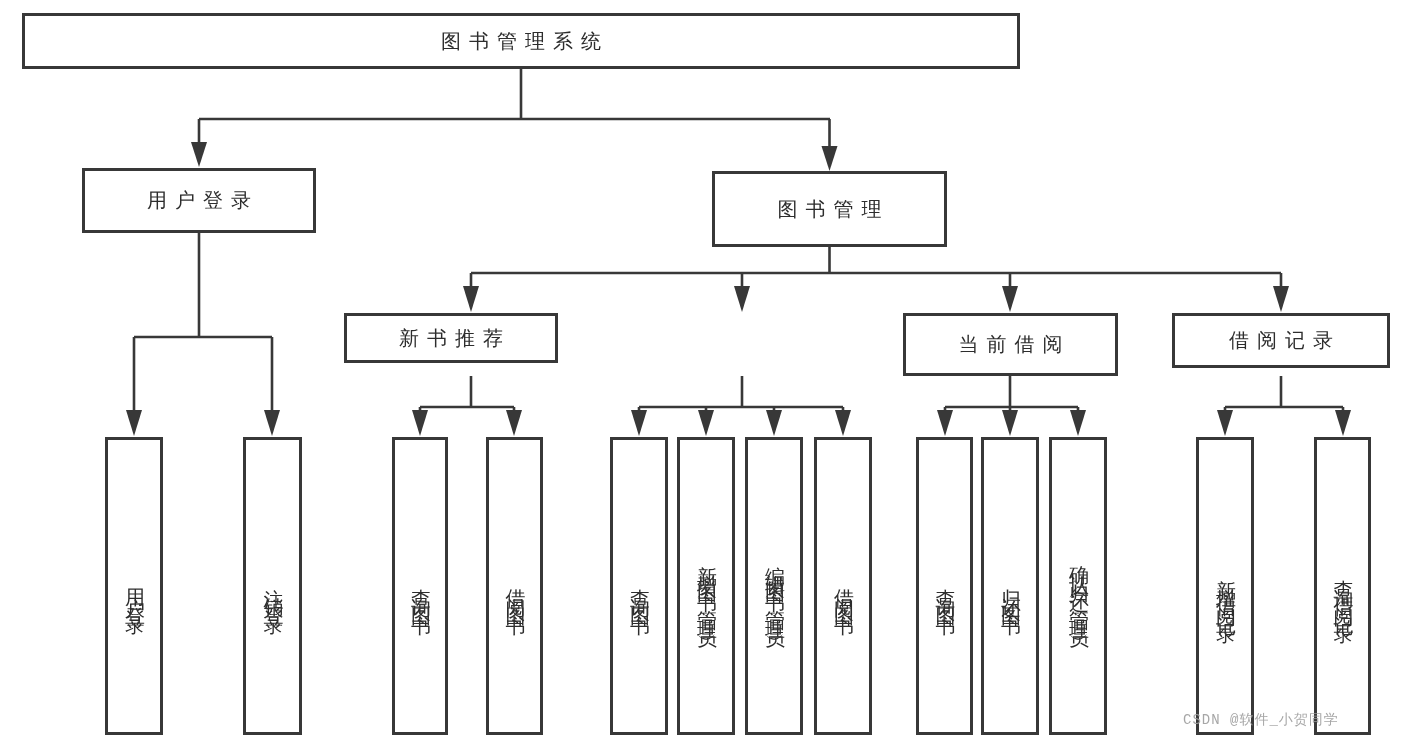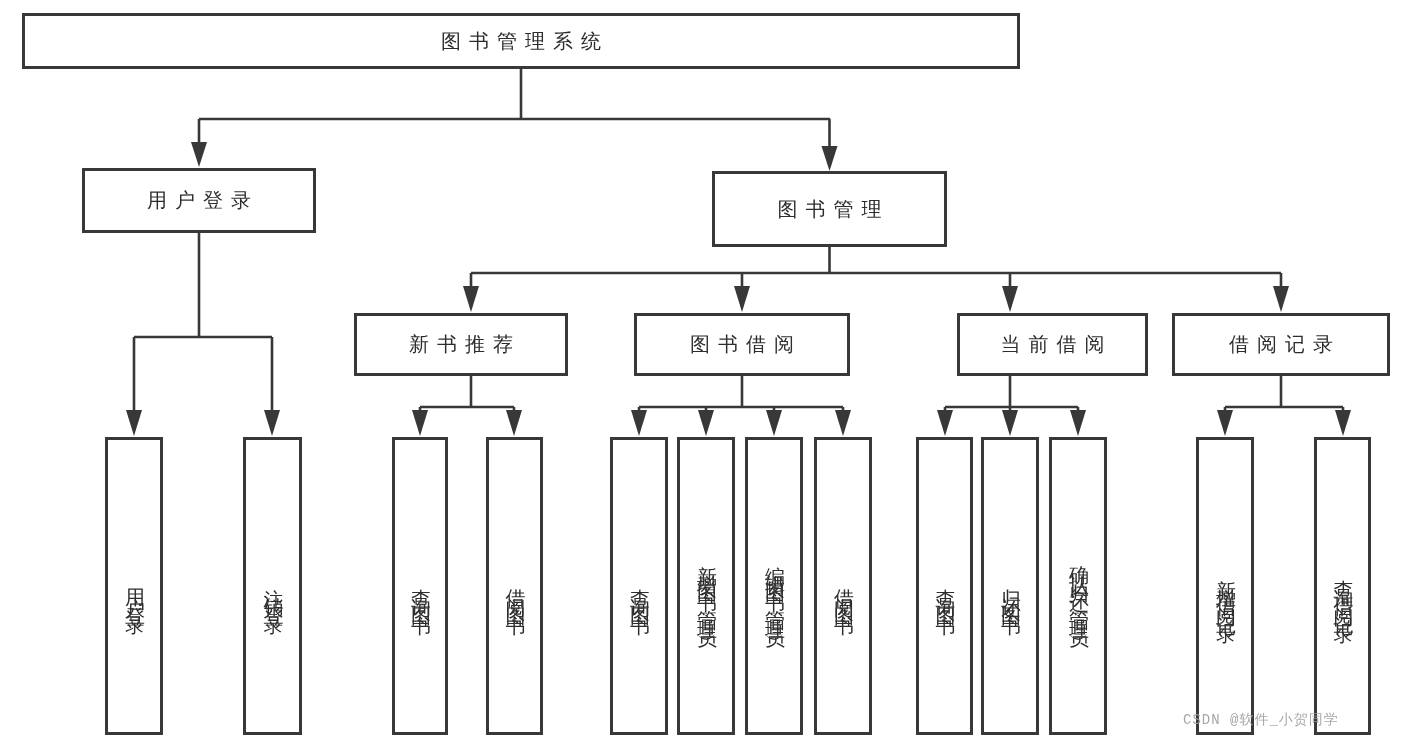--- a/index.html
+++ b/index.html
@@ -105,30 +105,27 @@
     <span class="lbl">图书管理系统</span>
   </div>
 
   <div class="node h" style="left:82px;top:168px;width:234px;height:65px">
     <span class="lbl">用户登录</span>
   </div>
   <div class="node h" style="left:712px;top:171px;width:235px;height:76px">
     <span class="lbl">图书管理</span>
   </div>
 
-  <div class="node h" style="left:354px;top:313px;width:214px;height:63px">
+  <div class="node h" style="left:344px;top:313px;width:214px;height:50px">
     <span class="lbl">新书推荐</span>
   </div>
-  <div class="node h" style="left:634px;top:313px;width:216px;height:63px">
-    <span class="lbl">图书借阅</span>
-  </div>
-  <div class="node h" style="left:957px;top:313px;width:191px;height:63px">
+  <div class="node h" style="left:903px;top:313px;width:215px;height:63px">
     <span class="lbl">当前借阅</span>
   </div>
-  <div class="node h" style="left:1172px;top:313px;width:218px;height:63px">
+  <div class="node h" style="left:1172px;top:313px;width:218px;height:55px">
     <span class="lbl">借阅记录</span>
   </div>
 
   <div class="node v" style="left:105px;top:437px;width:58px;height:298px">
     <span class="lbl">用户登录</span>
   </div>
   <div class="node v" style="left:243px;top:437px;width:59px;height:298px">
     <span class="lbl">注销登录</span>
   </div>
 

